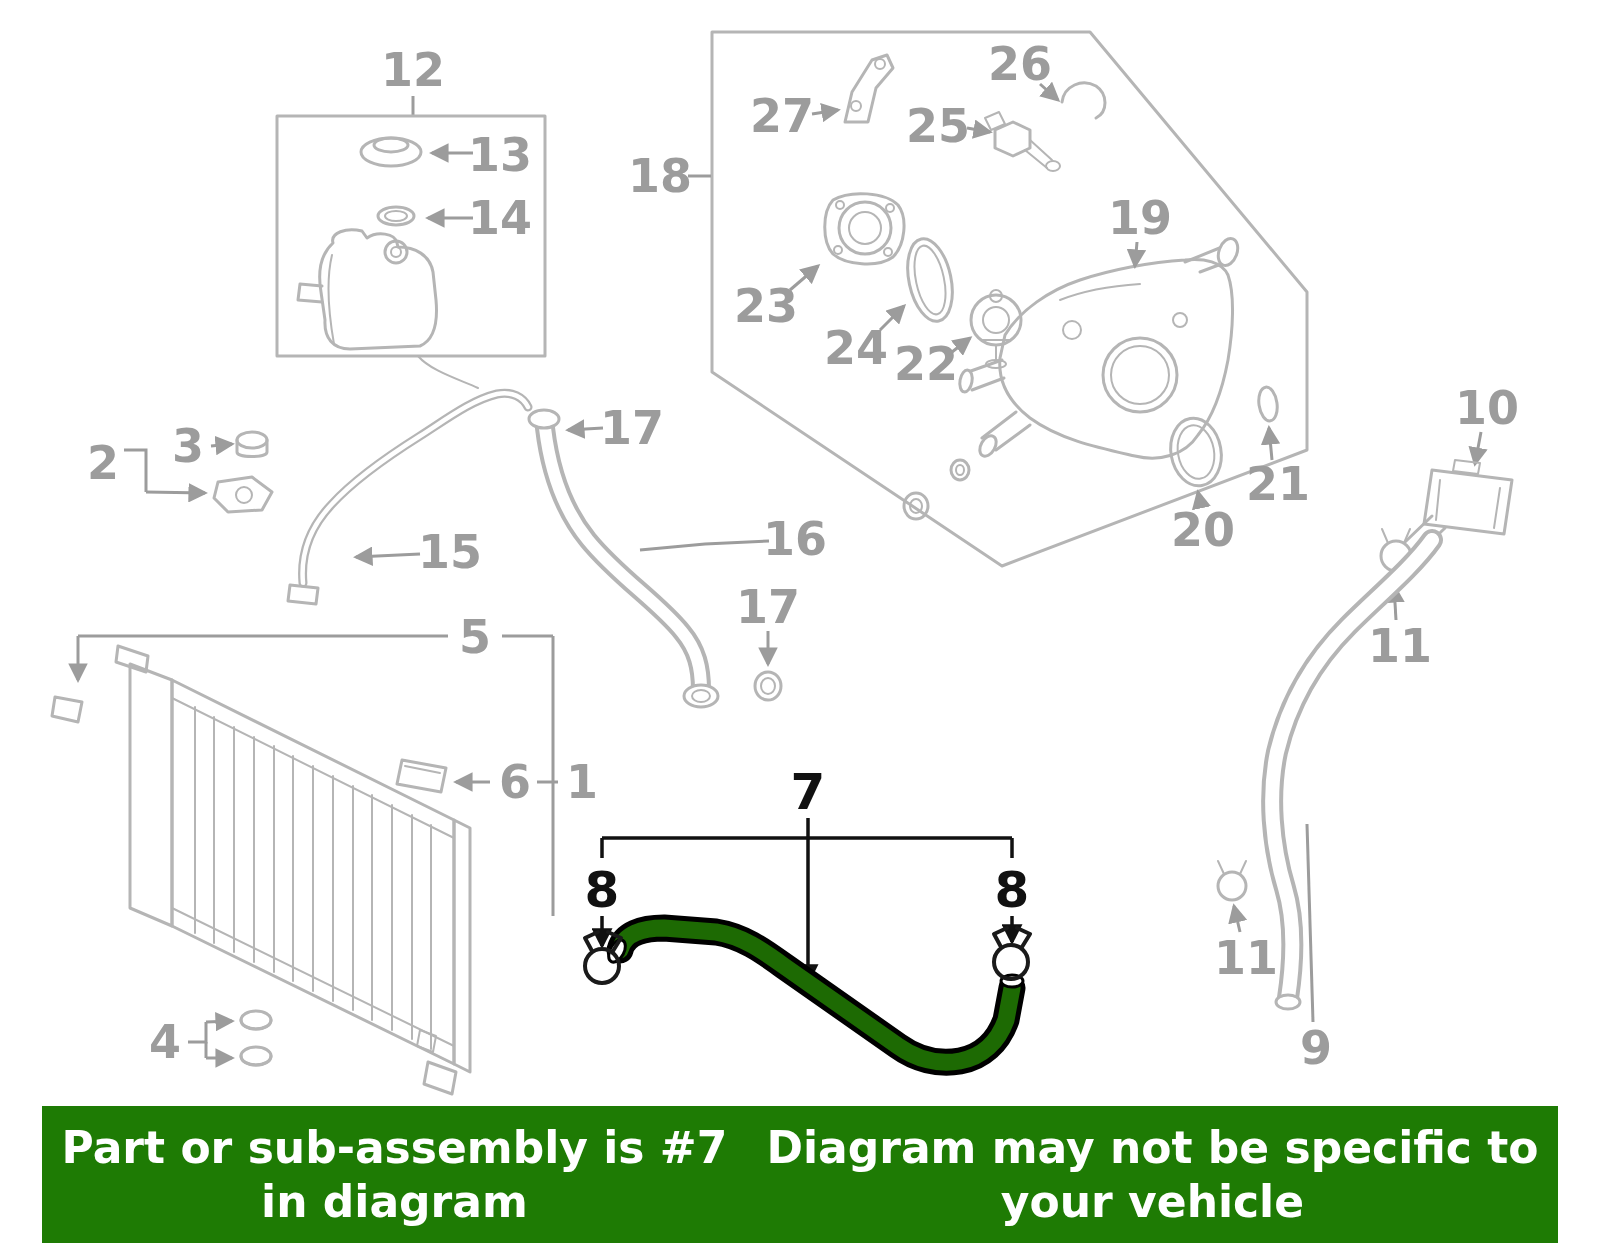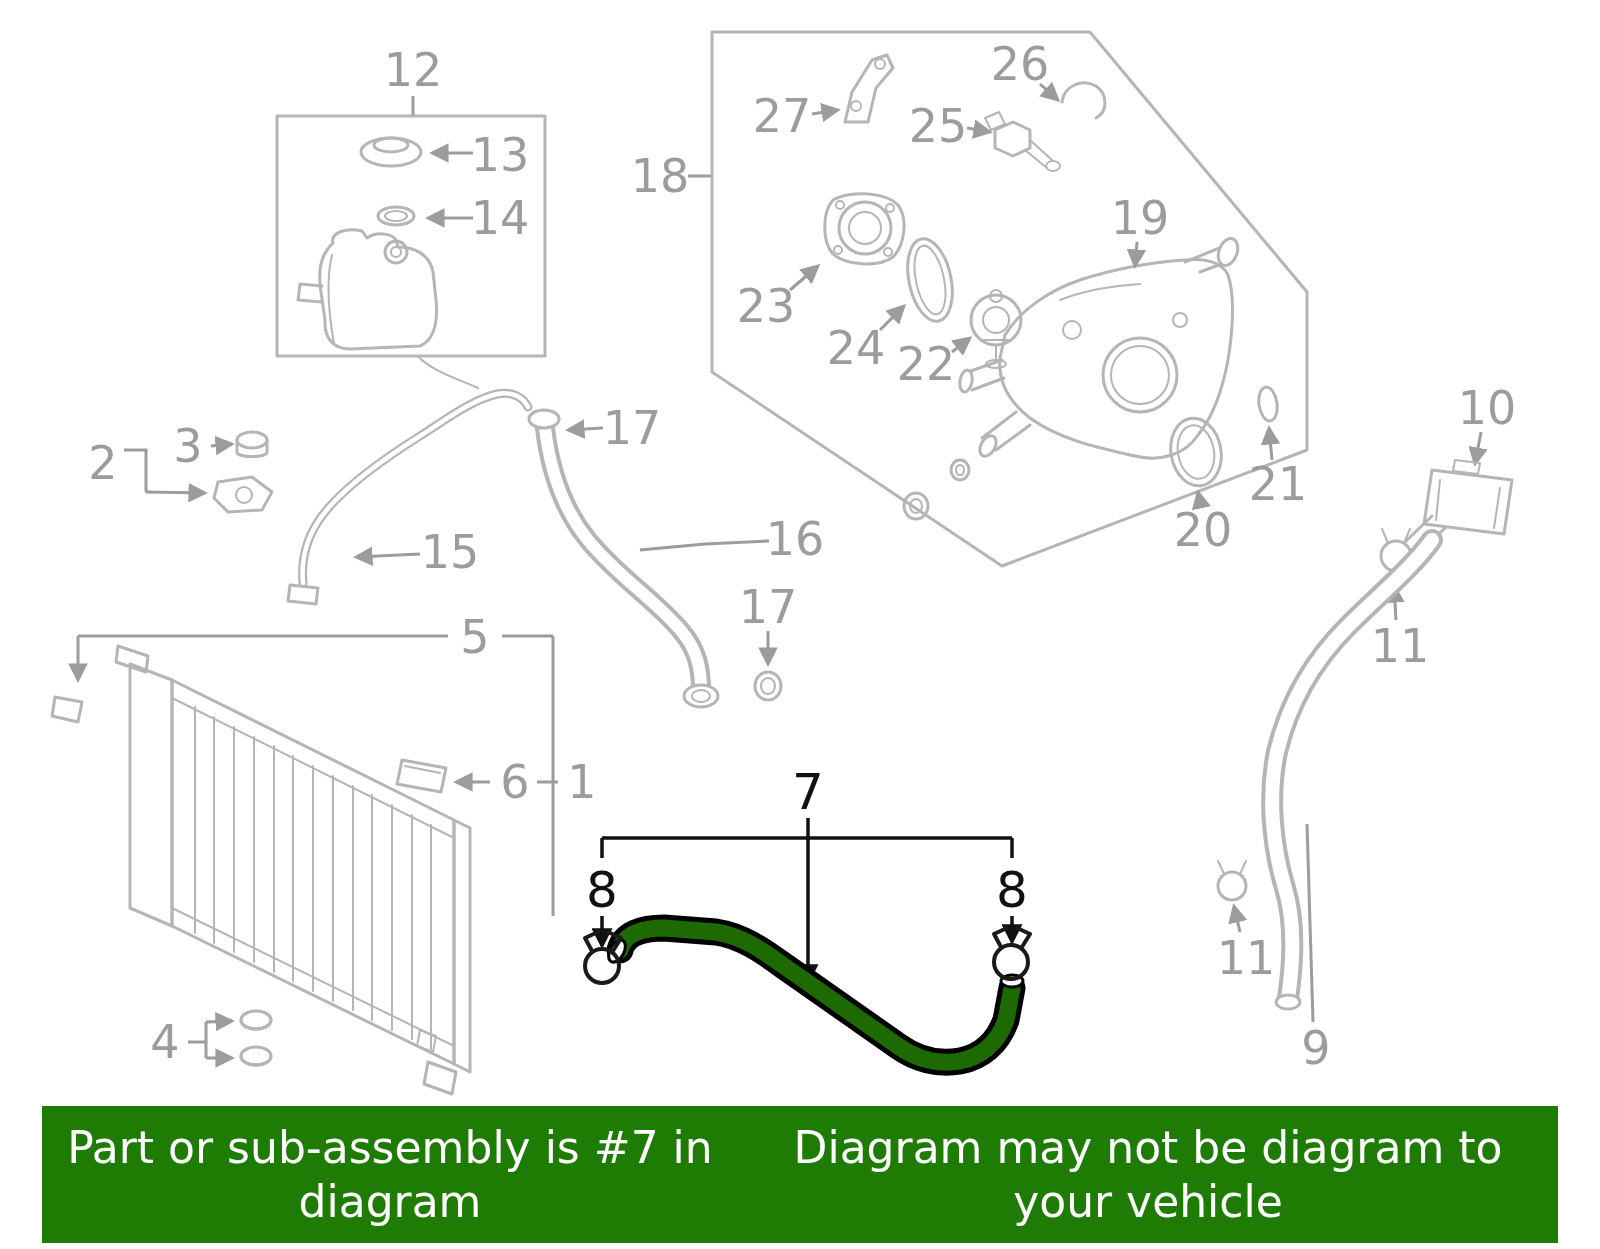--- a/index.html
+++ b/index.html
@@ -1,17 +1,17 @@
 <!DOCTYPE html>
 <html style="--banner_bg: #1e7b04; --banner_text: #ffffff; --diagram_line: #b5b5b5; --label_gray: #9c9c9c; --callout_black: #111111; --highlight_green: #1d6a03; --highlight_outline: #000000;"><head>
 <meta charset="utf-8">
 <style>
   html,body{margin:0;padding:0;background:#ffffff;}
   .stage{position:relative;width:1600px;height:1249px;background:#ffffff;overflow:hidden;
-         font-family:"DejaVu Sans",sans-serif;}
+         font-family:"DejaVu Sans",sans-serif;font-weight:bold;}
   .stage > svg{position:absolute;left:0;top:0;}
   .art{fill:none;stroke:var(--diagram_line);stroke-width:3;stroke-linecap:round;stroke-linejoin:round;}
   .artw{fill:#ffffff;stroke:var(--diagram_line);stroke-width:3;stroke-linejoin:round;}
   .thin{stroke-width:2;}
   .tube{fill:none;stroke:var(--diagram_line);stroke-linecap:round;stroke-linejoin:round;}
   .tubein{fill:none;stroke:#ffffff;stroke-linecap:round;stroke-linejoin:round;}
   .lead{stroke:var(--label_gray);stroke-width:3;fill:none;}
   .leadk{stroke:var(--callout_black);stroke-width:3.5;fill:none;}
   .lbl{fill:var(--label_gray);font-size:46px;text-anchor:middle;dominant-baseline:central;
        font-family:"DejaVu Sans",sans-serif;}
@@ -329,15 +329,15 @@
     <text x="1246" y="958" class="lbl">11</text>
     <line x1="1240" y1="932" x2="1234" y2="906" class="lead" marker-end="url(#aG)"></line>
 
     <text x="1316" y="1048" class="lbl">9</text>
     <line x1="1313" y1="1022" x2="1307" y2="824" class="lead"></line>
   </g>
 </svg>
 
 <div class="banner">
   <div>Part or sub-assembly is #7 in diagram</div>
-  <div>Diagram may not be diagram to your vehicle</div>
+  <div>Diagram may not be specific to your vehicle</div>
 </div>
 </div>
 
 </body></html>

